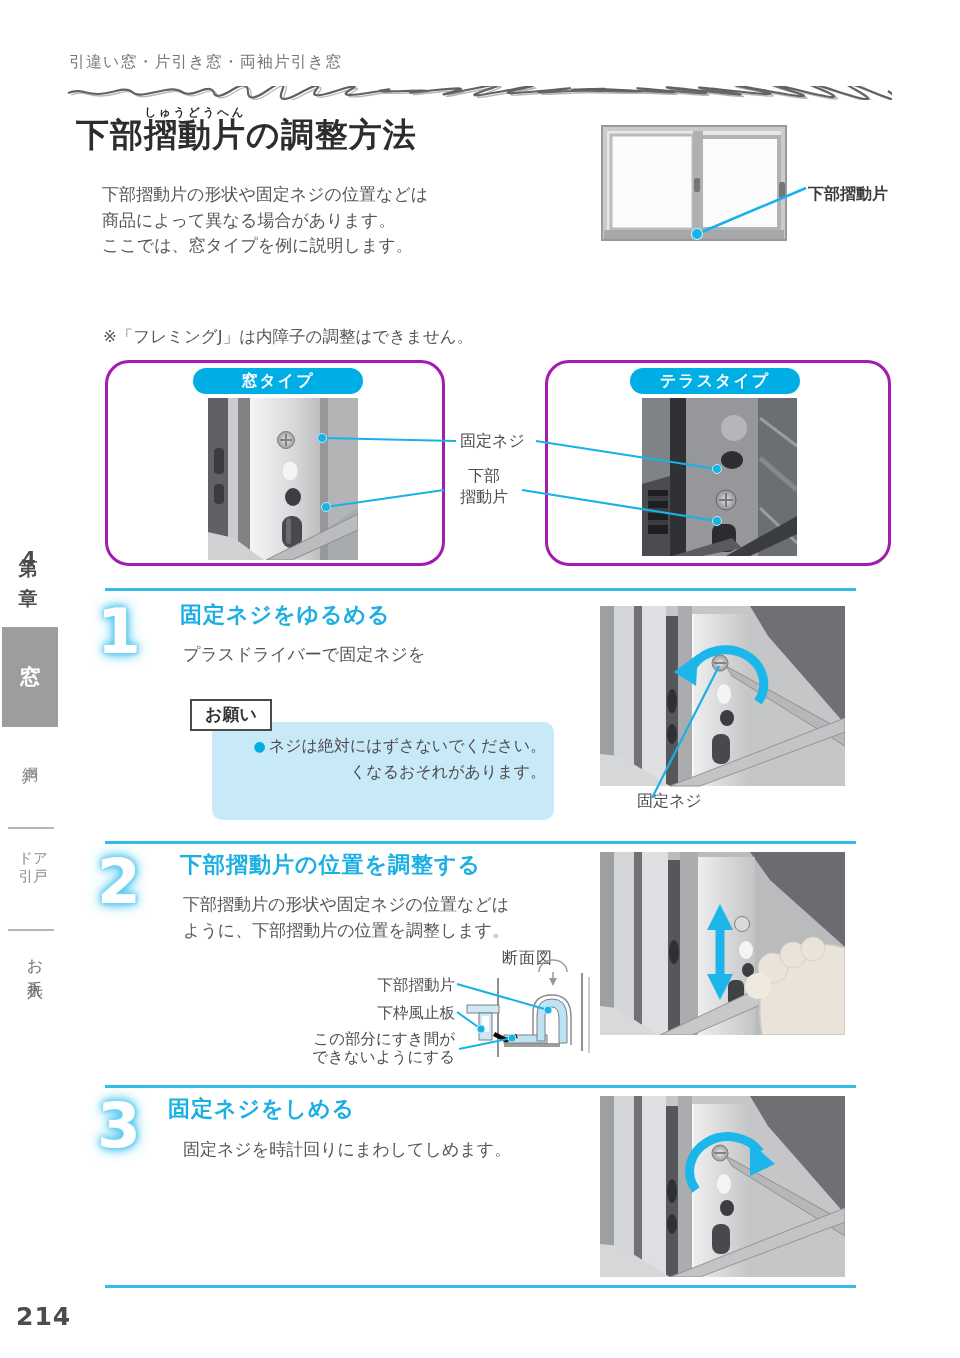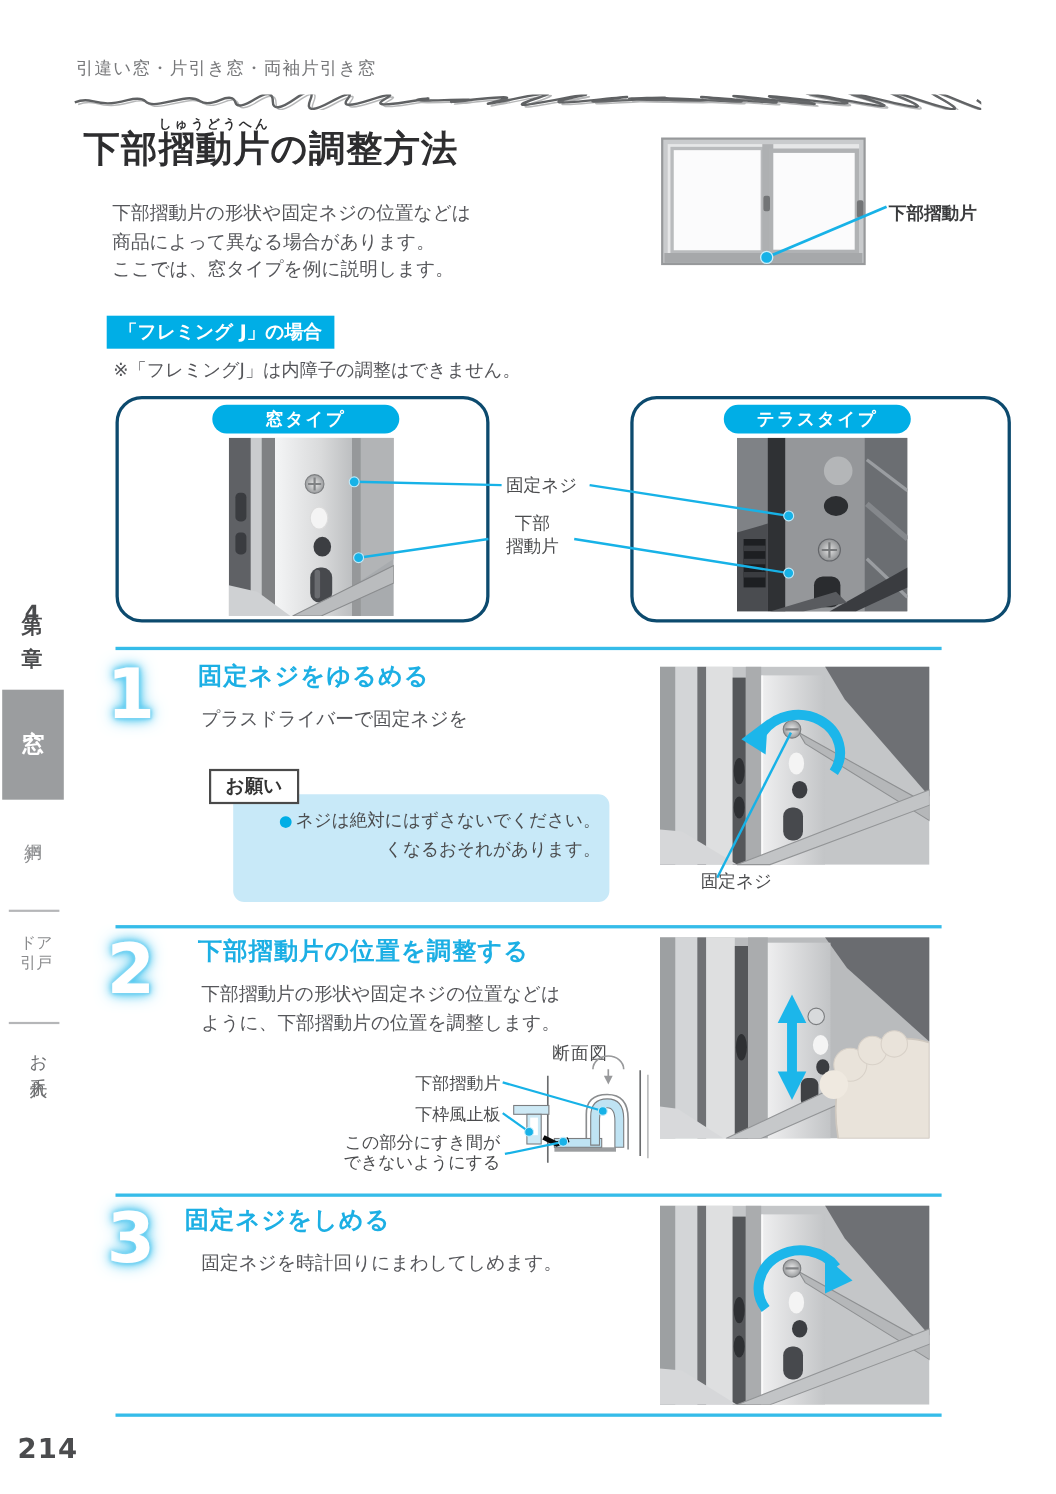--- a/index.html
+++ b/index.html
@@ -12,21 +12,21 @@
   .title{font-size:33px;font-weight:bold;color:#2d2d2f;letter-spacing:1px;white-space:nowrap;}
   .title ruby{ruby-position:over;}
   .title rt{font-size:11.5px;font-weight:bold;color:#2d2d2f;letter-spacing:2px;}
 
   .intro{font-size:17px;color:#55565a;line-height:1.5;}
   .case-label{display:inline-block;background:#00AEE6;color:#fff;font-weight:bold;
               font-size:17px;padding:3px 11px 4px;}
   .case-note{font-size:16.5px;color:#55565a;}
 
   
-  .type-box{border:3px solid #0c4a6e;border-radius:24px;background:#fff;}
+  .type-box{border:3px solid #a21caf;border-radius:24px;background:#fff;}
   .pill{position:absolute;background:#00AEE6;color:#fff;font-weight:bold;font-size:16px;
         width:170px;height:26px;border-radius:14px;display:flex;align-items:center;justify-content:center;letter-spacing:2px;}
   .callout-label{font-size:16px;color:#4b4c4e;white-space:nowrap;}
 
   
   .divider{height:2.5px;background:#35bce9;}
 
   
   .step-num{font-size:63px;font-weight:bold;color:#ffffff;line-height:1;
             text-shadow:0 0 2px #a8e2f7,0 0 4px #6fd2f3,0 0 9px #2fbcec,0 0 15px #53c8ef,1px 1px 2px #9fdef6;}
@@ -84,21 +84,20 @@
     <circle cx="99" cy="116" r="5.5" fill="#17B2E7" stroke="#cdeffa" stroke-width="1.2"></circle>
   </svg>
   <div class="abs callout-label" style="left:808px;top:184px;font-weight:bold;color:#3a3b3d;">下部摺動片</div>
 
   <div class="abs intro" style="left:102px;top:182px;">
     <div>下部摺動片の形状や固定ネジの位置などは</div>
     <div>商品によって異なる場合があります。</div>
     <div>ここでは、窓タイプを例に説明します。</div>
   </div>
 
-  <div class="abs case-label" style="left:97px;top:287px;">「フレミング J」の場合</div>
   <div class="abs case-note" style="left:103px;top:326px;">※「フレミングJ」は内障子の調整はできません。</div>
 
   <div class="abs type-box" style="left:105px;top:360px;width:334px;height:200px;">
     <div class="pill" style="left:85px;top:5px;">窓タイプ</div>
     <svg style="position:absolute;left:100px;top:35px;" width="150" height="162" viewBox="0 0 150 162">
       <rect width="150" height="162" fill="#a8abae"></rect>
       <rect x="0" y="0" width="20" height="162" fill="#5f6165"></rect>
       <rect x="6" y="50" width="10" height="26" rx="4" fill="#3a3c40"></rect>
       <rect x="6" y="86" width="10" height="20" rx="4" fill="#3a3c40"></rect>
       <rect x="20" y="0" width="10" height="162" fill="#caccce"></rect>
@@ -123,21 +122,21 @@
       <line x1="78" y1="36" x2="78" y2="48" stroke="#808284" stroke-width="2"></line>
       <ellipse cx="82" cy="73" rx="8" ry="10" fill="#f4f4f4" stroke="#dcdcdc"></ellipse>
       <ellipse cx="85" cy="99" rx="8" ry="9" fill="#3c3e42"></ellipse>
       <rect x="74" y="118" width="20" height="32" rx="9" fill="#47494d"></rect>
       <rect x="78" y="120" width="5" height="26" rx="2.5" fill="#6a6c70"></rect>
       <polygon points="58,162 150,116 150,132 84,162" fill="#babcbe" stroke="#8a8c8e" stroke-width="1"></polygon>
       <polygon points="0,162 56,162 26,140 0,134" fill="#cfd1d3"></polygon>
     </svg>
   </div>
 
-  <div class="abs type-box" style="left:573px;top:360px;width:340px;height:200px;text-align:center;">
+  <div class="abs type-box" style="left:545px;top:360px;width:340px;height:200px;text-align:center;">
     <div class="pill" style="left:82px;top:5px;">テラスタイプ</div>
     <svg style="position:absolute;left:94px;top:35px;" width="155" height="158" viewBox="0 0 155 158">
       <rect width="155" height="158" fill="#7f8286"></rect>
       <polygon points="116,0 155,0 155,158 116,158" fill="#6b6e72"></polygon>
       <line x1="118" y1="20" x2="155" y2="48" stroke="#9a9da1" stroke-width="3"></line>
       <line x1="118" y1="60" x2="155" y2="92" stroke="#85888c" stroke-width="5"></line>
       <line x1="118" y1="110" x2="155" y2="145" stroke="#9a9da1" stroke-width="3"></line>
       <polygon points="0,86 28,78 28,158 0,158" fill="#4a4c50"></polygon>
       <rect x="6" y="92" width="20" height="44" fill="#1d1f22"></rect>
       <rect x="6" y="98" width="20" height="5" fill="#3a3c40"></rect>

